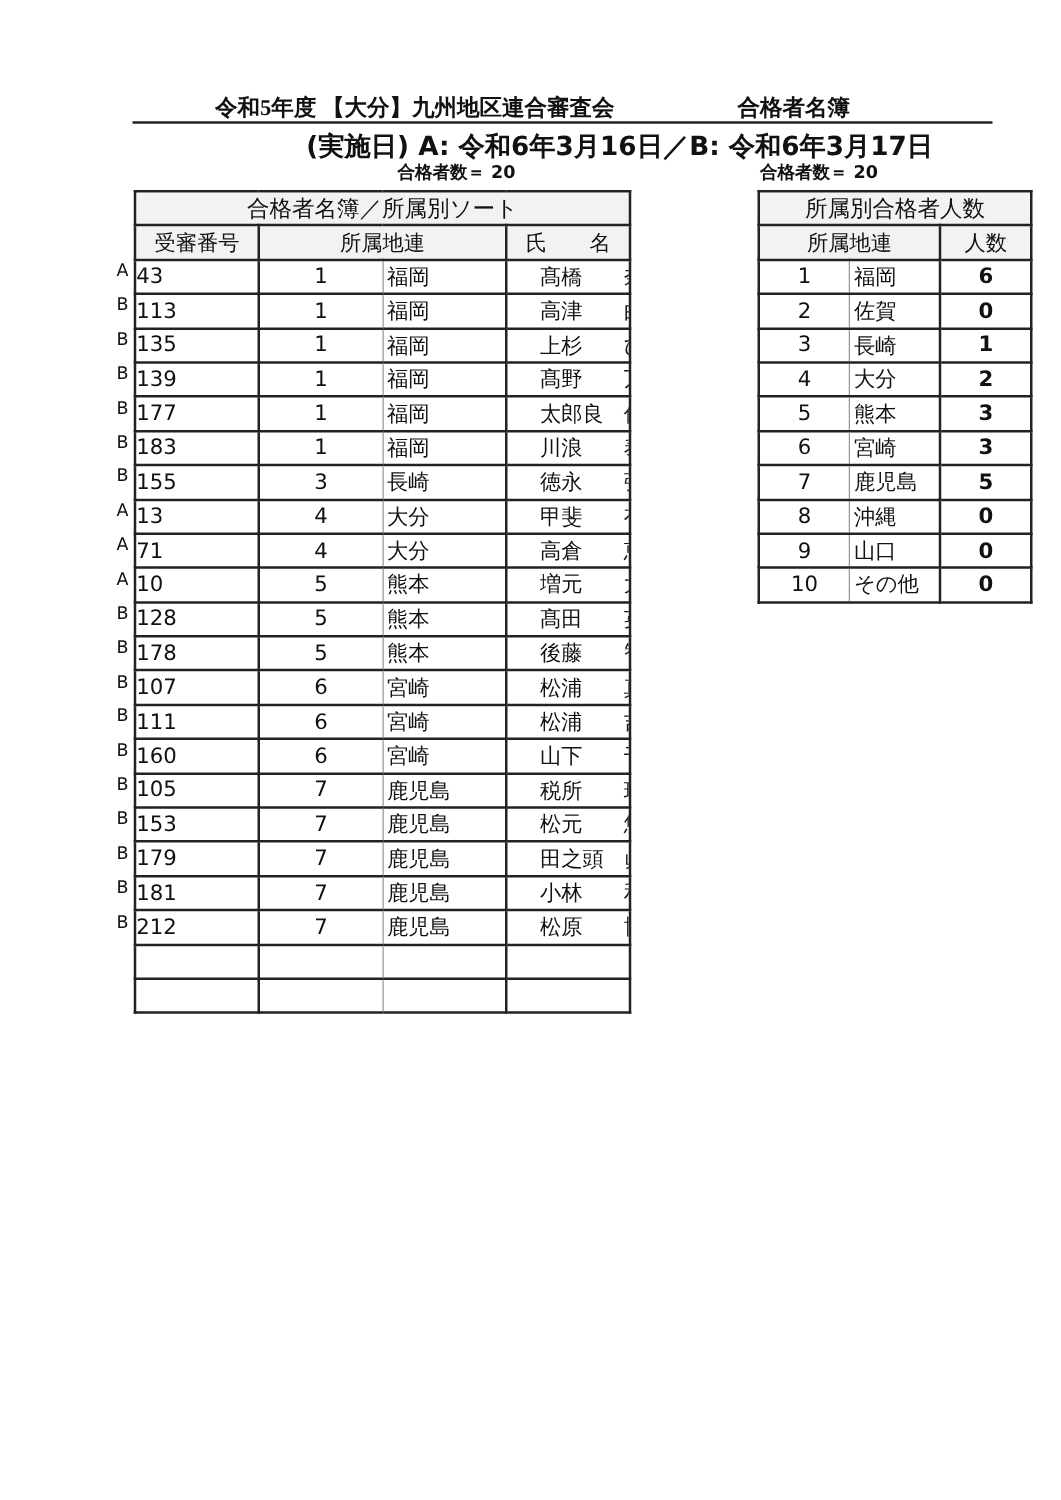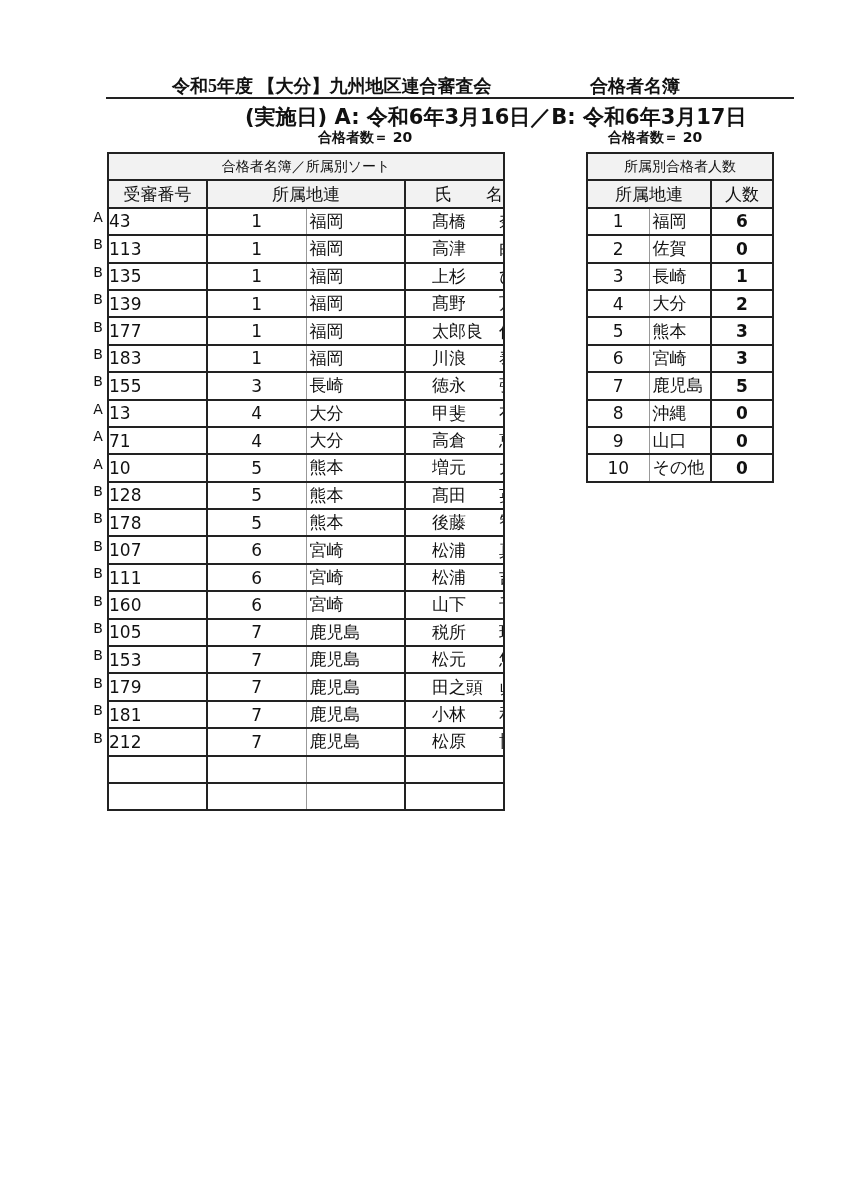--- a/index.html
+++ b/index.html
@@ -9,29 +9,29 @@
            font-weight:bold; font-size:18px; white-space:nowrap; }
   .title .t2 { position:absolute; left:418px; top:0; }
   .rule { position:absolute; left:106px; top:97px; width:688px; height:2px; background:#222; }
   .subtitle { position:absolute; left:245px; top:103px; font-size:21px; font-weight:bold; white-space:nowrap; }
   .count { position:absolute; top:129px; font-size:14px; font-weight:bold; white-space:nowrap; }
   .count.left { left:318px; } .count.right { left:608px; }
   table { position:absolute; border-collapse:collapse; table-layout:fixed; }
   td, th { border:2px solid #222; height:25.4px; padding:0; font-size:17px; font-weight:normal;
            white-space:nowrap; overflow:hidden; }
   .hdr { background:#f2f2f2; text-align:center; }
-  .hdr.big { font-size:14px; }
+  .hdr.big { font-size:18px; }
   #main { left:107px; top:152px; width:398px; }
   #main .c-no { width:80px; text-align:left; }
   #main .c-num { width:44px; text-align:center; border-right:1px solid #999; }
   #main .c-reg { width:98px; text-align:left; padding-left:3px; border-left:1px solid #999; }
   #main .c-name { text-align:left; padding-left:26px; }
   .sur { display:inline-block; width:67px; }
   .sess { position:absolute; left:92px; font-size:14px; width:12px; text-align:center; }
-  #side { left:586px; top:152px; width:188px; }
+  #side { left:606px; top:152px; width:220px; }
   #side .s-num { width:42px; text-align:center; border-right:1px solid #999; }
   #side .s-reg { width:80px; text-align:left; padding-left:3px; border-left:1px solid #999; }
   #side .s-cnt { text-align:center; font-weight:bold; }
 </style>
 </head>
 <body>
 
 <div class="title">
   <span>令和5年度 【大分】九州地区連合審査会</span>
   <span class="t2">合格者名簿</span>
@@ -67,21 +67,21 @@
   </div>
 
 <table id="main">
   <thead>
     <tr>
         <th class="hdr big" colspan="4">合格者名簿／所属別ソート</th>
       </tr>
     <tr>
       <th class="hdr">受審番号</th>
       <th class="hdr" colspan="2">所属地連</th>
-      <th class="hdr" style="text-align:right;padding-left:0">氏　　名</th>
+      <th class="hdr" style="text-align:center;padding-left:0">氏　　名</th>
     </tr>
   </thead>
   <tbody id="main-body">
       <tr>
         <td class="c-no">43</td>
         <td class="c-num">1</td>
         <td class="c-reg">福岡</td>
         <td class="c-name"><span class="sur">髙橋</span><span>奈美江</span></td>
       </tr>
       <tr>

